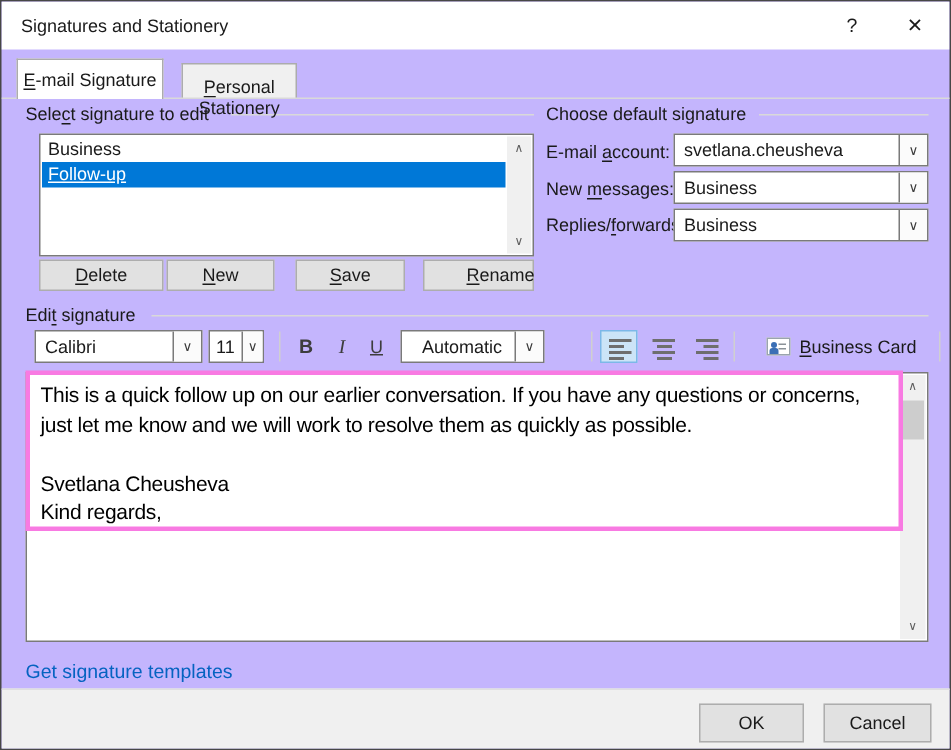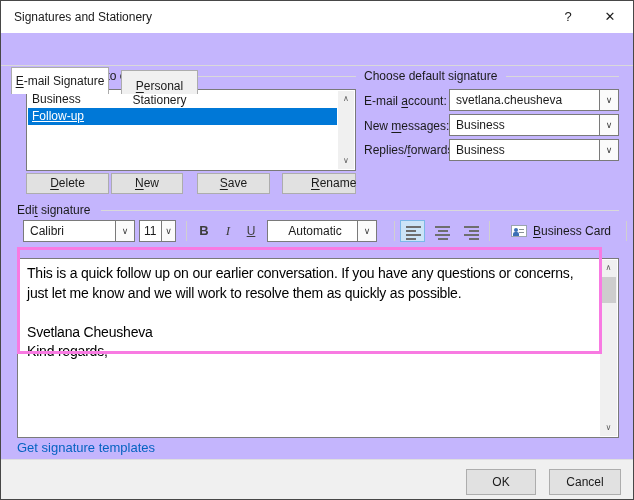--- a/index.html
+++ b/index.html
@@ -7,21 +7,21 @@
   .dlg{position:relative;width:634px;height:500px;background:#c4b5fd;border:1px solid #474747;overflow:hidden;}
   .abs{position:absolute;}
   .lbl{font-size:12px;color:#1a1a1a;white-space:nowrap;}
   .mn{text-decoration:underline;text-underline-offset:2px;}
   .hair{border-top:1px solid #d9d9d9;height:0;}
   
   .titlebar{left:0;top:0;width:100%;height:32px;background:#fff;}
   .title{left:13px;top:9px;font-size:12px;color:#1a1a1a;}
   .capbtn{top:0;height:32px;width:34px;text-align:center;line-height:32px;font-size:13px;color:#1a1a1a;cursor:default;}
   
-  .tab{border:1px solid #acacac;border-bottom:none;font-size:12px;color:#1a1a1a;text-align:center;margin-top:28px;}
+  .tab{border:1px solid #acacac;border-bottom:none;font-size:12px;color:#1a1a1a;text-align:center;}
   .tab.active{background:#fff;z-index:3;}
   .tab.inactive{background:#f0f0f0;z-index:1;}
   .tabline{left:0;top:64px;width:634px;border-top:1px solid #d9d9d9;z-index:2;}
   
   .listbox{left:25px;top:88px;width:330px;height:82px;border:1px solid #7a7a7a;background:#fff;}
   .litem{position:absolute;left:1px;right:18px;height:17px;line-height:17px;padding-left:4px;font-size:12px;color:#1a1a1a;}
   .litem.sel{background:#0078d7;color:#fff;right:18px;}
   .vscroll{position:absolute;top:1px;bottom:1px;right:1px;width:16px;background:#f0f0f0;}
   .sarrow{position:absolute;left:0;width:16px;height:16px;text-align:center;line-height:16px;font-size:8px;color:#5e5e5e;}
   .sthumb{position:absolute;left:1px;width:14px;background:#cdcdcd;}
@@ -35,21 +35,21 @@
   .combo .drop{position:absolute;top:0;right:0;bottom:0;width:19px;border-left:1px solid #7a7a7a;background:#fbfbfb;text-align:center;line-height:20px;font-size:9px;color:#3b3b3b;}
   .combo .drop.narrow{width:14px;}
   
   .tbtn{position:absolute;height:22px;text-align:center;color:#3d3d3d;cursor:default;}
   .vsep{position:absolute;top:220px;width:1px;height:20px;background:#d0d0d0;}
   .alignbtn{position:absolute;top:219px;width:25px;height:22px;border:1px solid transparent;}
   .alignbtn.sel{background:#cce4f7;border-color:#7cb8e8;}
   .bars{position:absolute;left:5px;top:5px;width:15px;height:12px;}
   .bar{position:absolute;height:2px;background:#6e6e6e;}
   
-  .editbox{left:16px;top:257px;width:602px;height:180px;border:1px solid #7a7a7a;background:#fff;}
+  .editbox{left:16px;top:247px;width:602px;height:180px;border:1px solid #7a7a7a;background:#fff;}
   .sigtext{position:absolute;left:9px;top:5px;right:22px;}
   .sig-line{height:19.5px;line-height:19.5px;font-size:14px;letter-spacing:-0.2px;color:#000;white-space:nowrap;overflow:visible;}
   .highlight{left:16px;top:246px;width:585px;height:107px;border:3px solid #f87ae2;z-index:6;pointer-events:none;}
   
   .bcicon{position:absolute;left:8px;top:5px;width:16px;height:12px;border:1px solid #9aa4ad;background:#fff;}
   .bchead{position:absolute;left:2px;top:2px;width:4px;height:4px;border-radius:50%;background:#3b6fb5;}
   .bcbody{position:absolute;left:1px;top:6px;width:6px;height:4px;border-radius:2px 2px 0 0;background:#3b6fb5;}
   .bcline{position:absolute;right:2px;height:1px;background:#8b9298;}
   
   .footer{left:0;top:458px;width:634px;height:42px;background:#f0f0f0;border-top:1px solid #dfdfdf;}
@@ -132,21 +132,21 @@
   <div class="abs combo" style="left:138px;top:219px;width:37px;">
     <div class="val" style="left:4px;right:15px;">11</div>
     <div class="drop narrow">∨</div>
   </div>
   <div class="vsep" style="left:185px;"></div>
 
   <div class="tbtn" style="left:192px;top:219px;width:22px;font-weight:bold;font-size:13px;line-height:22px;">B</div>
   <div class="tbtn" style="left:216px;top:219px;width:22px;font-style:italic;font-size:13px;line-height:22px;font-family:'Liberation Serif',serif;">I</div>
   <div class="tbtn" style="left:238px;top:219px;width:24px;font-size:12px;line-height:22px;text-decoration:underline;">U</div>
 
-  <div class="abs combo" style="left:266px;top:219px;width:110px;padding-left:8px;">
+  <div class="abs combo" style="left:266px;top:219px;width:96px;padding-left:8px;">
     <div class="val center">Automatic</div>
     <div class="drop">∨</div>
   </div>
   <div class="vsep" style="left:393px;"></div>
 
   <div class="alignbtn sel" style="left:399px;">
     <span class="bars">
       <span class="bar" style="left:0;top:0;width:15px;"></span>
       <span class="bar" style="left:0;top:4px;width:10px;"></span>
       <span class="bar" style="left:0;top:8px;width:15px;"></span>

